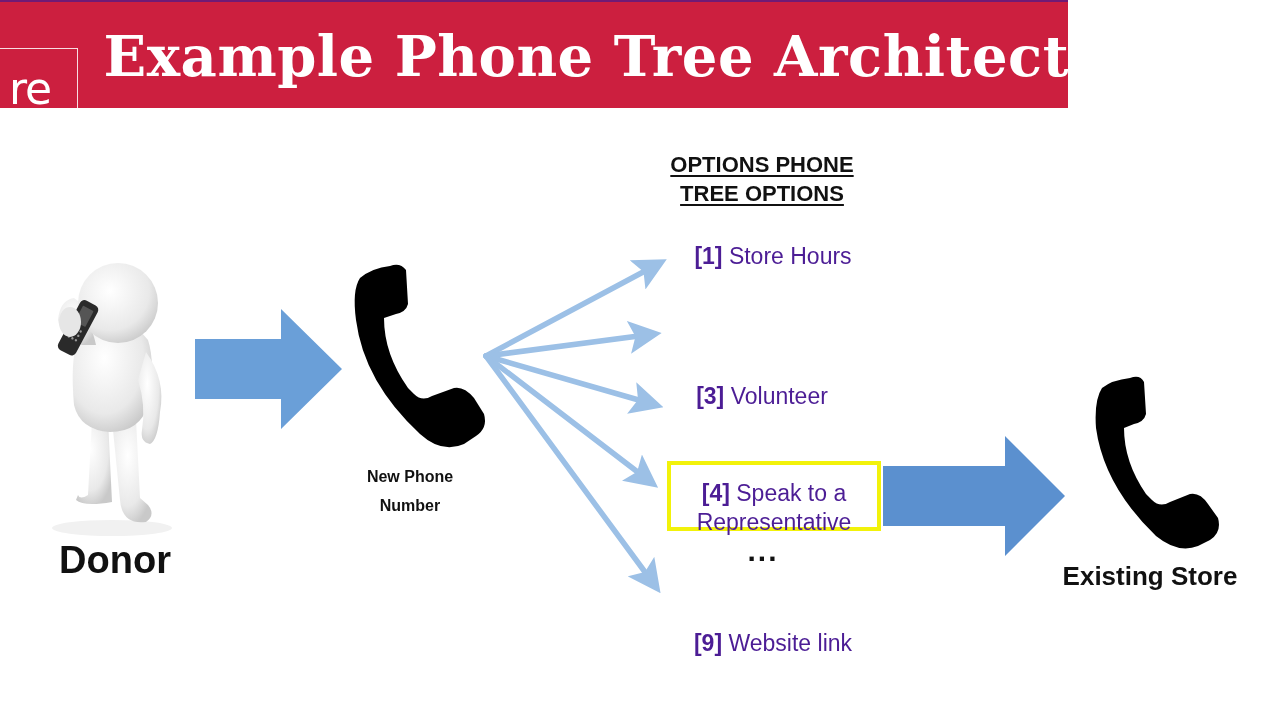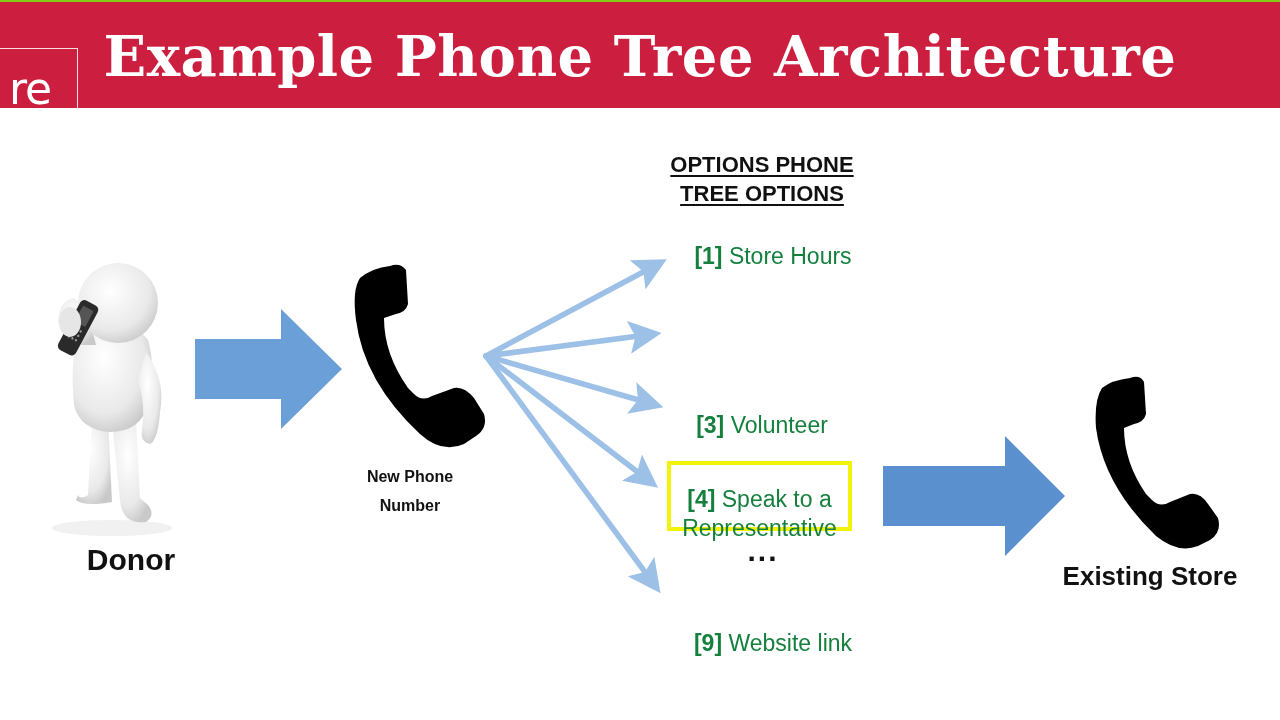--- a/index.html
+++ b/index.html
@@ -13,24 +13,24 @@
   .slide {
     position: relative;
     width: 1280px;
     height: 720px;
     background: #ffffff;
     font-family: "Liberation Sans", sans-serif;
   }
   .header-band {
     position: absolute;
     left: 0; top: 0;
-    width: 1280px;
+    width: 1068px;
     height: 108px;
     background: #cc1f3f;
-    border-top: 2px solid #84cc16;
+    border-top: 2px solid #701a75;
     box-sizing: border-box;
   }
   .logo-box {
     position: absolute;
     left: -2px; top: 46px;
     width: 80px; height: 62px;
     border: 1px solid rgba(255,255,255,0.85);
     border-bottom: none;
     box-sizing: border-box;
     overflow: hidden;
@@ -64,55 +64,55 @@
   }
   .label {
     position: absolute;
     color: #111111;
     font-family: "Liberation Sans", sans-serif;
     text-align: center;
     white-space: nowrap;
   }
   .label-bold { font-weight: bold; }
   .donor-label {
-    left: 56px; top: 540px; width: 150px;
-    font-size: 30px; line-height: 40px;
+    left: 40px; top: 540px; width: 150px;
+    font-size: 38px; line-height: 40px;
   }
   .newphone-label {
     left: 320px; top: 462px; width: 180px;
     font-size: 16px; line-height: 29px;
   }
   .existing-label {
     left: 1040px; top: 562px; width: 220px;
     font-size: 26px; line-height: 29px;
   }
   .options-heading {
     left: 630px; top: 150px; width: 264px;
     font-size: 22px; line-height: 29px;
     text-decoration: underline;
     text-underline-offset: 3px;
   }
   .option {
     position: absolute;
-    color: #15803d;
+    color: #4c1d95;
     font-family: "Liberation Sans", sans-serif;
     font-size: 23px;
     line-height: 29px;
     text-align: center;
     white-space: nowrap;
   }
   .option .num { font-weight: bold; }
   .opt-1 { left: 660px; top: 242px; width: 226px; }
   .opt-2 { left: 660px; top: 302px; width: 194px; }
-  .opt-3 { left: 660px; top: 382px; width: 204px; margin-top: 29px; }
+  .opt-3 { left: 660px; top: 382px; width: 204px; }
   .opt-4 {
-    left: 667px; top: 461px; width: 185px; height: 70px;
+    left: 667px; top: 461px; width: 214px; height: 70px;
     border: 4px solid #f2f20a;
     box-sizing: border-box;
-    padding-top: 20px;
+    padding-top: 14px;
     line-height: 29px;
   }
   .opt-9 { left: 660px; top: 586px; width: 226px; margin-top: 43px; }
   .ellipsis {
     position: absolute;
     left: 720px; top: 536px; width: 86px;
     text-align: center;
     font-family: "Liberation Sans", sans-serif;
     font-weight: bold;
     font-size: 30px;

